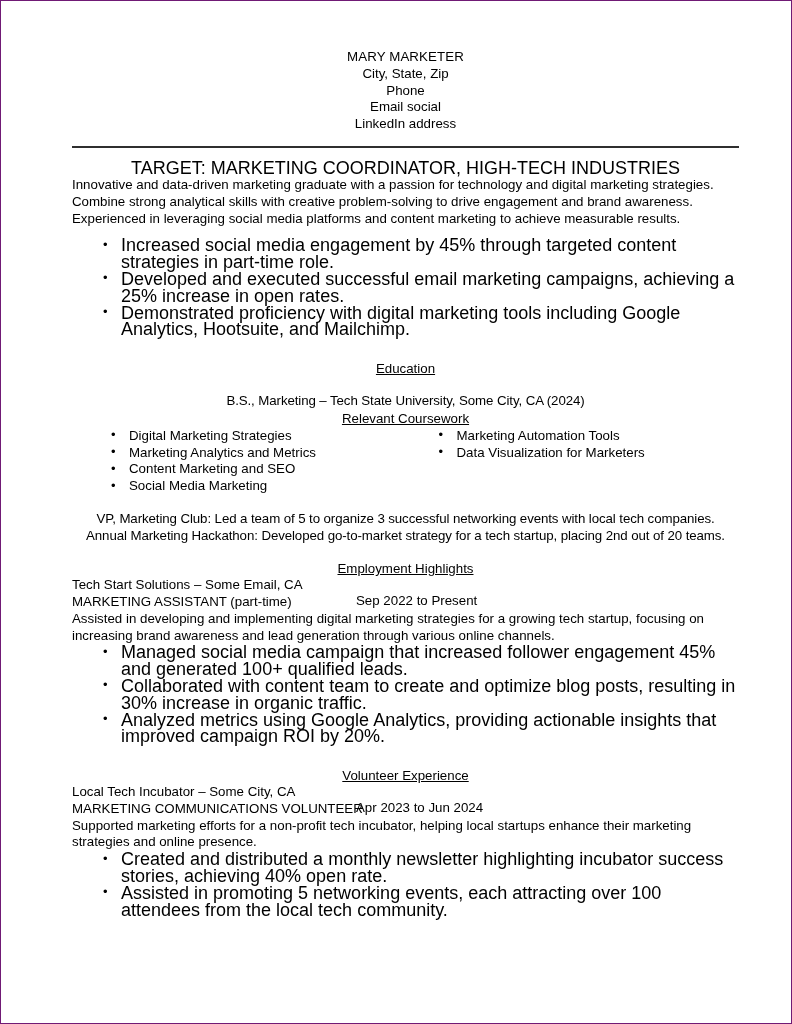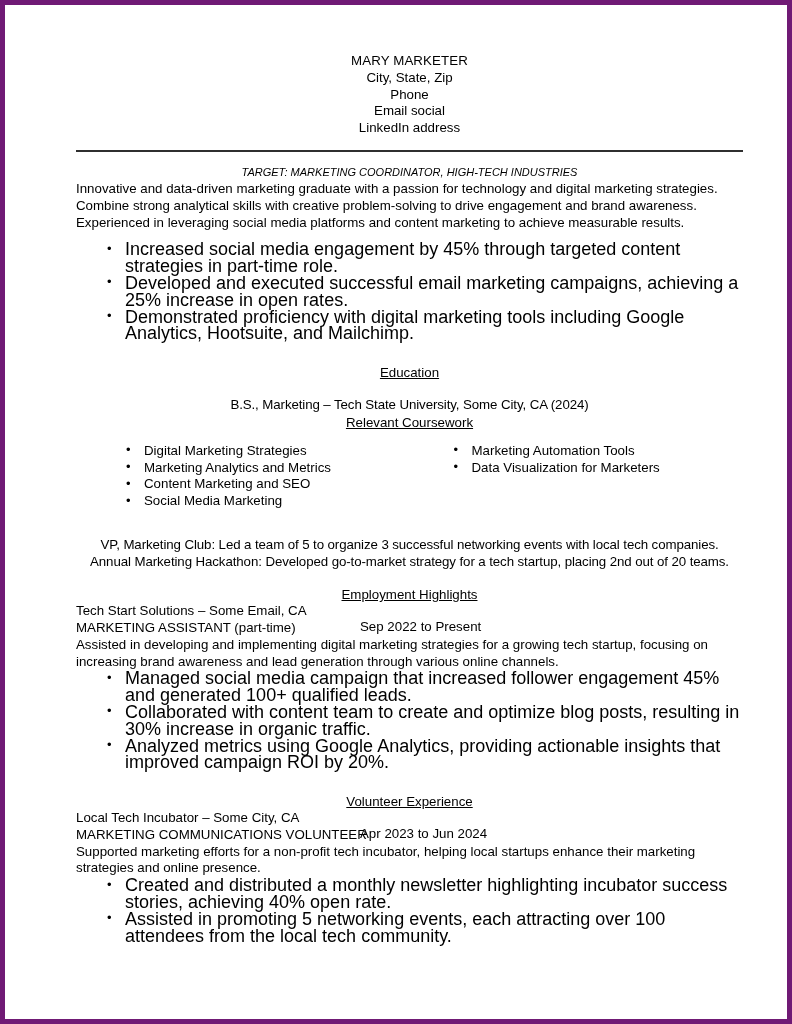--- a/index.html
+++ b/index.html
@@ -12,21 +12,21 @@
   body {
     font-family: "Liberation Sans", sans-serif;
     color: #000000;
   }
 
   .page {
     position: relative;
     width: 792px;
     height: 1024px;
     background: #ffffff;
-    border: 5px solid #701a75;
+    border: 1px solid #701a75;
     overflow: hidden;
   }
 
   .sheet {
     position: absolute;
     left: 0; top: 0;
     width: 792px;
     padding: 48px 54px 0 71px;
   }
 
@@ -48,23 +48,22 @@
     margin: 13px 0 0 0;
     width: 667px;
     height: 0;
     border-top: 2px solid #2f2f2f;
   }
 
   
   .target-heading {
     text-align: center;
     margin-top: 12px;
-    font-size: 11px;
+    font-size: 18px;
     line-height: 17px;
-    font-style: italic;
   }
   .summary-para {
     margin-top: 0;
     font-size: 13.3px;
     line-height: 16.8px;
     text-align: left;
   }
 
   
   ul.bullets {
@@ -99,21 +98,21 @@
   .sec-heading span { text-decoration: underline; }
 
   
   .course-cols {
     display: flex;
     width: 100%;
     margin-top: 1px;
   }
   .course-col { width: 50%; }
   .course-col ul {
-    margin: 11px; padding: 0; list-style: none;
+    margin: 0; padding: 0; list-style: none;
   }
   .course-col li {
     position: relative;
     font-size: 13.3px;
     line-height: 16.8px;
     padding-left: 57px;
   }
   .course-col li::before {
     content: "\2022";
     position: absolute;

